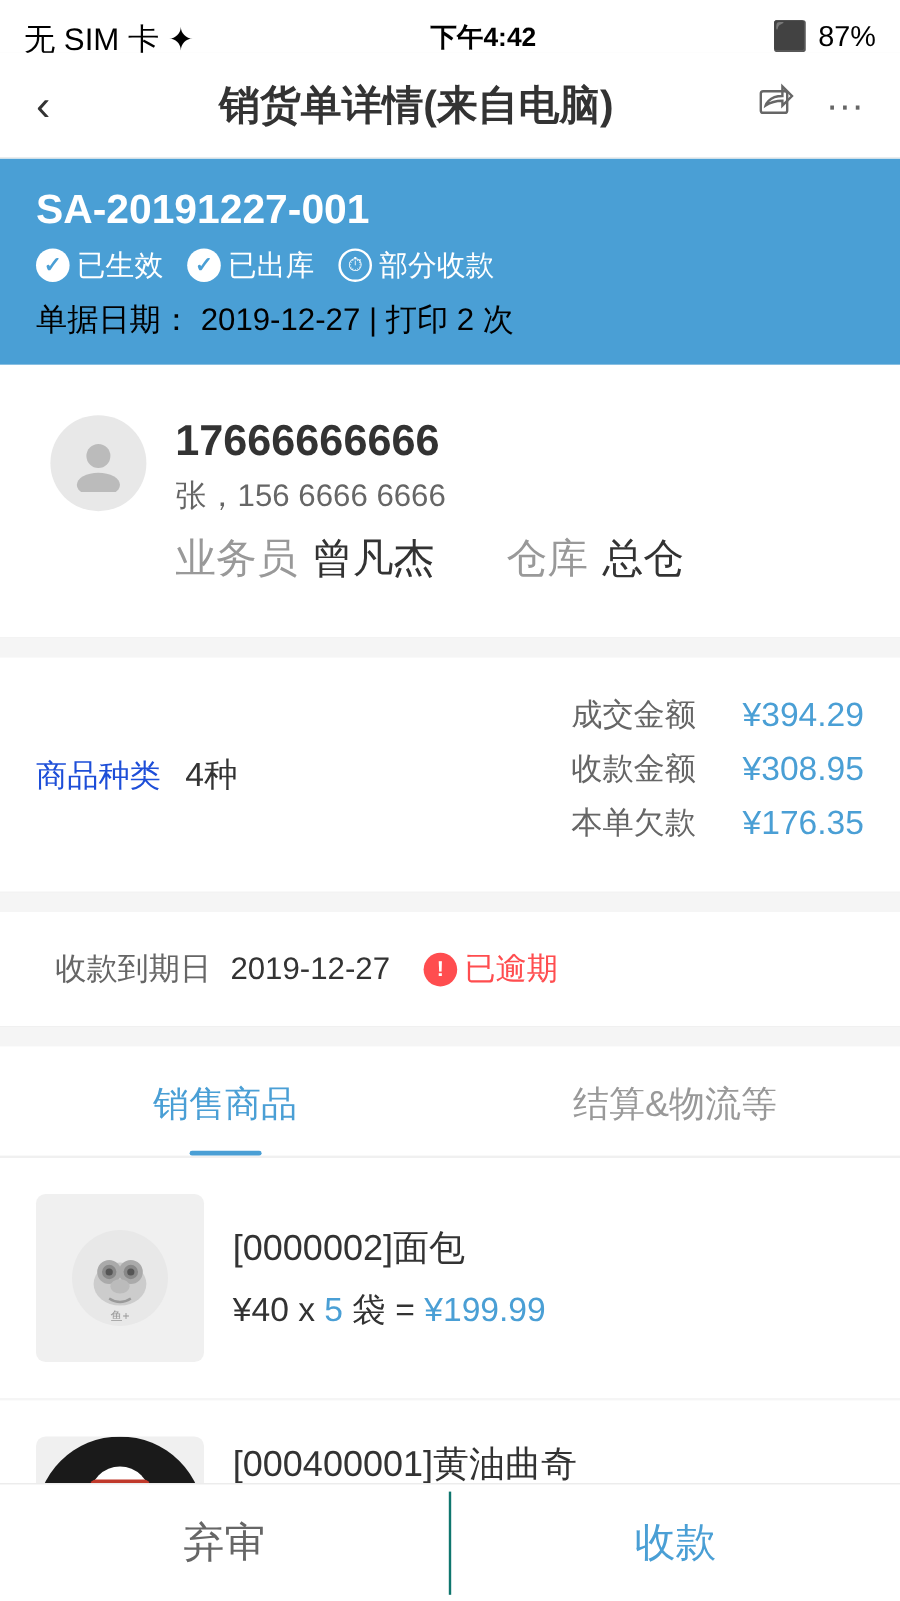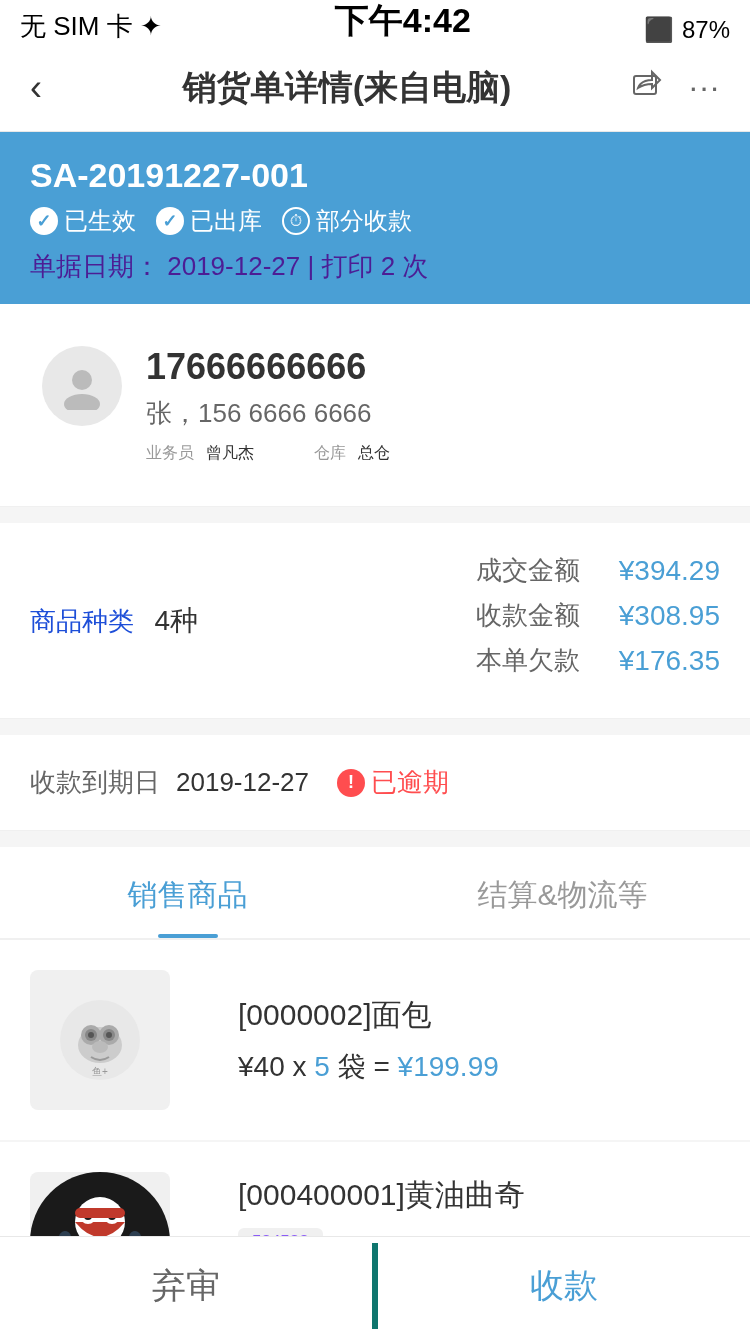--- a/index.html
+++ b/index.html
@@ -10,27 +10,27 @@
       width: 750px;
       min-height: 1334px;
       overflow-x: hidden;
     }
 
     
     .status-bar {
       height: 44px;
       background: #fff;
       display: flex;
-      align-items: flex-end;
+      align-items: flex-start;
       justify-content: space-between;
-      padding: 0 20px;
+      padding: 16px 20px;
       font-size: 28px;
     }
     .status-left { font-size: 26px; color: #000; }
-    .status-center { font-size: 34px; font-weight: 600; color: #000; }
+    .status-center { font-size: 22px; font-weight: 600; color: #000; }
     .status-right { display: flex; align-items: center; gap: 8px; font-size: 24px; color: #000; }
 
     
     .nav-bar {
       height: 88px;
       background: #fff;
       display: flex;
       align-items: center;
       padding: 0 30px;
       border-bottom: 1px solid #e8e8e8;
@@ -102,21 +102,21 @@
       border-radius: 50%;
       border: 2px solid #fff;
       display: flex;
       align-items: center;
       justify-content: center;
       color: #fff;
       font-size: 16px;
     }
     .header-date {
       font-size: 26px;
-      color: #4c1d95;
+      color: #000000;
     }
 
     
     .customer-section {
       background: #fff;
       padding: 42px;
       display: flex;
       align-items: flex-start;
       gap: 24px;
       border-bottom: 1px solid #f0f0f0;
@@ -141,21 +141,21 @@
       margin-bottom: 8px;
     }
     .customer-phone {
       font-size: 26px;
       color: #666;
       margin-bottom: 12px;
     }
     .customer-meta {
       display: flex;
       gap: 60px;
-      font-size: 16px;
+      font-size: 34px;
       color: #666;
     }
     .customer-meta-item { display: flex; gap: 12px; }
     .meta-label { color: #999; }
     .meta-value { color: #333; }
 
     
     .summary-section {
       background: #fff;
       padding: 30px;
@@ -176,21 +176,21 @@
       align-items: center;
       gap: 20px;
       margin-bottom: 10px;
     }
     .summary-line-label { font-size: 26px; color: #666; text-align: right; }
     .summary-line-value { font-size: 28px; color: #4a9fd5; min-width: 120px; text-align: right; }
 
     
     .due-section {
       background: #fff;
-      padding: 26px 30px;
+      padding: 26px 46px;
       border-bottom: 1px solid #f0f0f0;
       display: flex;
       align-items: center;
       gap: 16px;
       margin-top: 16px;
     }
     .due-label { font-size: 26px; color: #666; }
     .due-date { font-size: 26px; color: #333; }
     .overdue-badge {
       display: flex;
@@ -259,21 +259,21 @@
       width: 140px;
       height: 140px;
       border-radius: 8px;
       background: #f0f0f0;
       display: flex;
       align-items: center;
       justify-content: center;
       flex-shrink: 0;
       overflow: hidden;
     }
-    .product-details { flex: 1; margin-left: 44px; }
+    .product-details { flex: 1; }
     .product-name {
       font-size: 30px;
       color: #333;
       margin-bottom: 12px;
     }
     .product-batch {
       display: inline-block;
       background: #f0f0f0;
       border-radius: 6px;
       padding: 4px 14px;
@@ -300,21 +300,21 @@
       display: flex;
       align-items: center;
     }
     .bottom-btn {
       flex: 1;
       text-align: center;
       font-size: 34px;
       cursor: pointer;
       padding: 20px 0;
     }
-    .bottom-btn-cancel { color: #666; border-right: 6px solid #0f766e; }
+    .bottom-btn-cancel { color: #666; border-right: 2px solid #0f766e; }
     .bottom-btn-confirm { color: #4a9fd5; }
   </style>
 </head>
 <body>
 
 <div class="status-bar">
   <span class="status-left">无 SIM 卡 ✦</span>
   <span class="status-center">下午4:42</span>
   <span class="status-right">
     <span>⬛</span>

